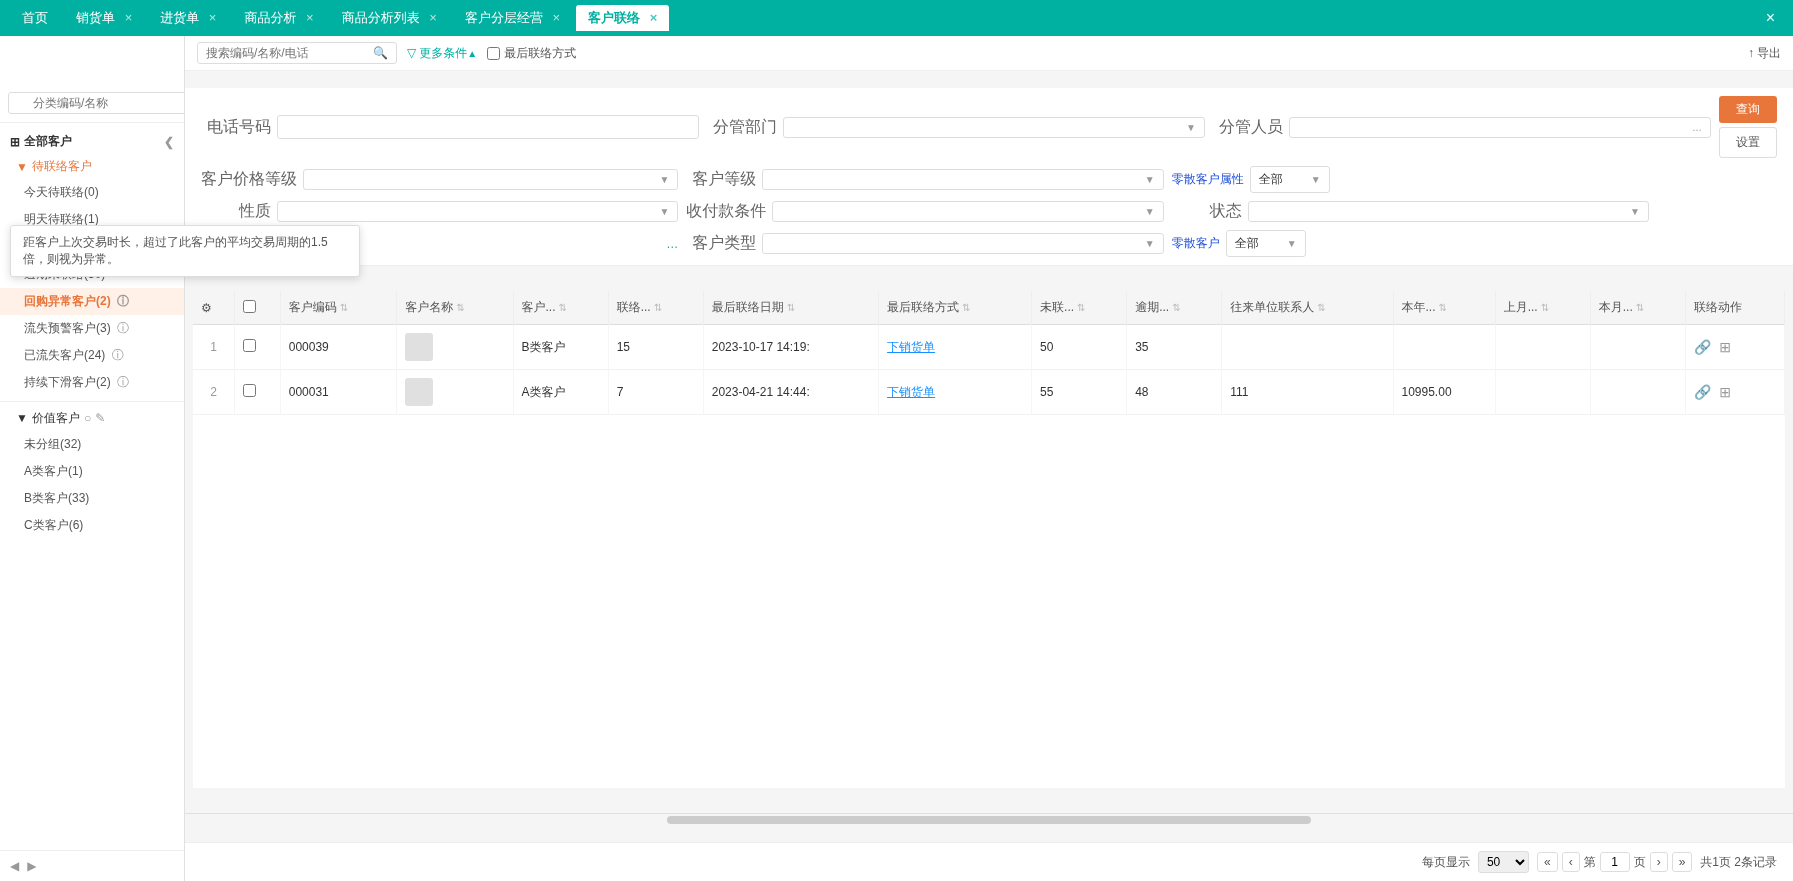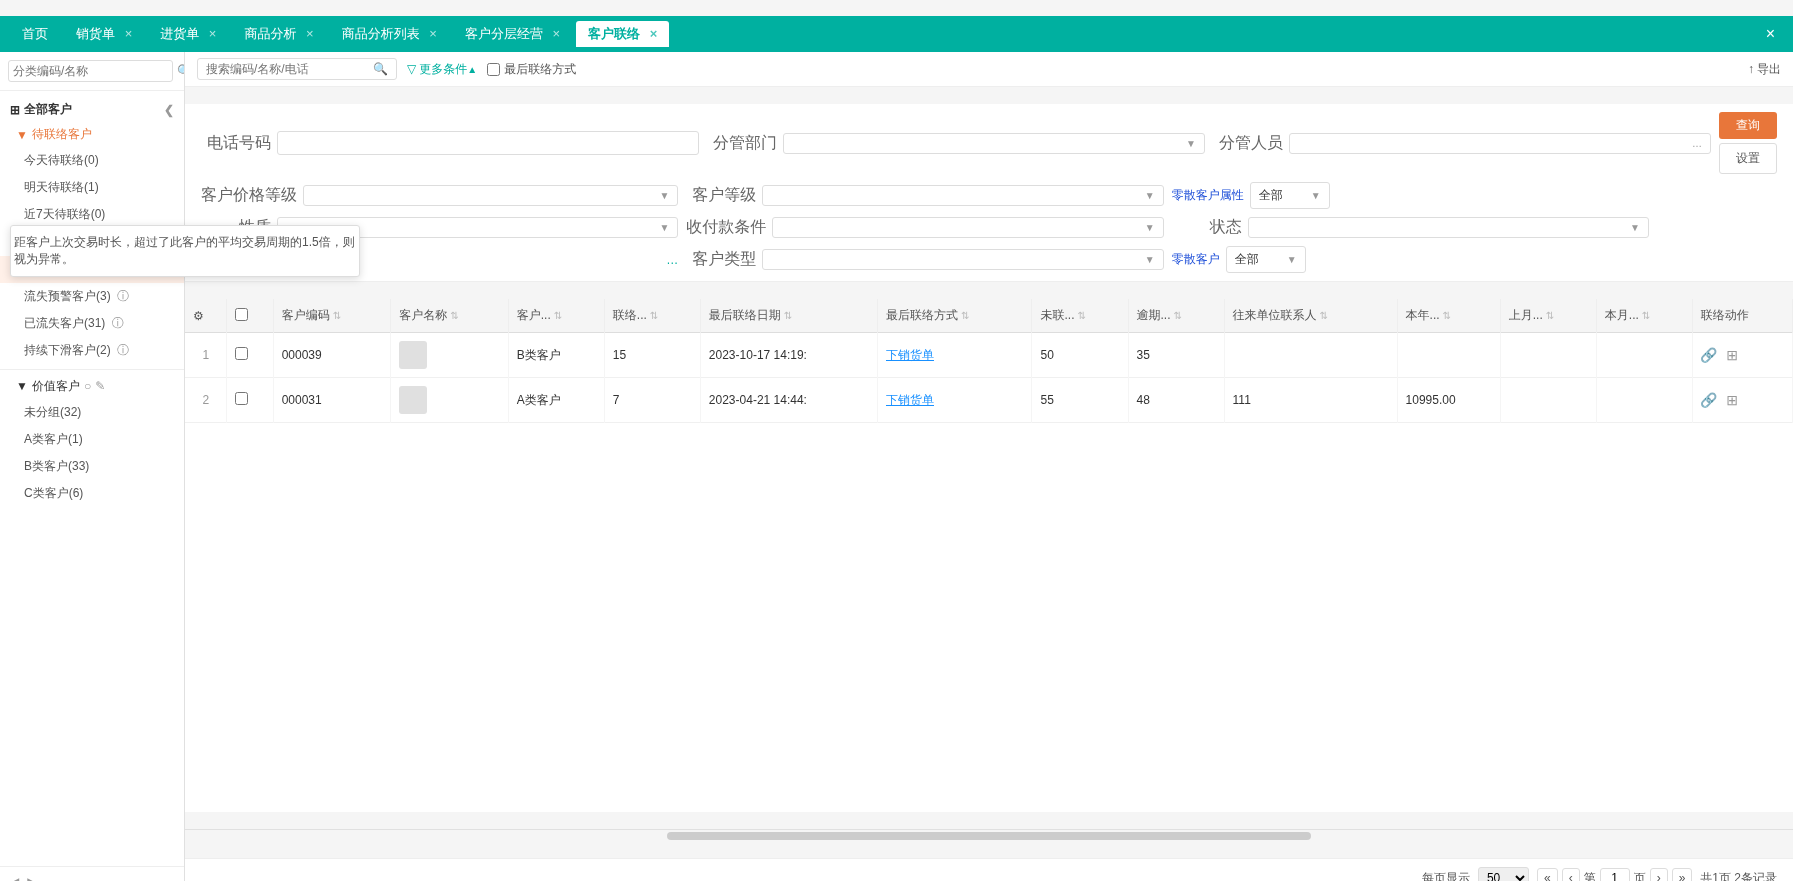--- a/index.html
+++ b/index.html
@@ -3,21 +3,20 @@
   <meta charset="utf-8">
   <style>
     * { box-sizing: border-box; margin: 0; padding: 0; }
     body { font-family: "Microsoft YaHei", "PingFang SC", sans-serif; font-size: 12px; background: #f5f5f5; color: #333; }
 
     
     .top-nav {
       display: flex; align-items: center;
       background: #00b0a0; height: 36px; padding: 0 10px;
       gap: 4px;
-      margin-top: 16px;
     }
     .nav-item {
       color: #fff; padding: 4px 12px; cursor: pointer; font-size: 13px;
       border-radius: 3px 3px 0 0; white-space: nowrap;
     }
     .nav-item.active { background: #fff; color: #00b0a0; font-weight: bold; }
     .nav-item .close-x { margin-left: 6px; opacity: 0.7; }
     .nav-close-btn {
       margin-left: auto; color: #fff; cursor: pointer; font-size: 16px; padding: 0 8px;
     }
@@ -29,22 +28,22 @@
     .sidebar {
       width: 185px; min-width: 185px; background: #fff;
       border-right: 1px solid #e0e0e0; display: flex; flex-direction: column;
       overflow: hidden;
     }
     .sidebar-search {
       display: flex; align-items: center; padding: 8px;
       border-bottom: 1px solid #eee;
     }
     .sidebar-search input {
-      flex: 1; border: 1px solid #ddd; border-radius: 3px; padding: 3px 4px;
-      font-size: 12px; outline: none;
+      flex: 1; border: 1px solid #ddd; border-radius: 3px; padding: 3px 24px;
+      font-size: 12px; outline: none; margin-top: 48px;
     }
     .sidebar-search .search-icon { margin-left: 4px; color: #999; cursor: pointer; }
 
     .sidebar-body { flex: 1; overflow-y: auto; padding: 6px 0; }
 
     .sidebar-section-title {
       display: flex; align-items: center; padding: 4px 10px;
       font-weight: bold; font-size: 12px; color: #333;
     }
     .sidebar-section-title .grid-icon { margin-right: 4px; }
@@ -137,21 +136,21 @@
       padding: 5px 16px; cursor: pointer; font-size: 12px;
     }
     .btn-settings {
       background: #fff; color: #555; border: 1px solid #ddd; border-radius: 3px;
       padding: 6px 16px; cursor: pointer; font-size: 12px;
     }
 
     .adv-filter-more { color: #00b0a0; cursor: pointer; font-size: 12px; margin-left: auto; }
 
     
-    .table-area { flex: 1; overflow: auto; background: #fff; margin: 0; }
+    .table-area { flex: 1; overflow: auto; background: #fff; margin: 8px; }
 
     table {
       width: 100%; border-collapse: collapse; font-size: 12px;
     }
     thead tr {
       background: #f5f5f5; border-bottom: 1px solid #ddd;
     }
     thead th {
       padding: 8px 8px; text-align: left; color: #555;
       border-right: 1px solid #eee; white-space: nowrap;
@@ -163,21 +162,21 @@
       padding: 8px 8px; color: #333;
       border-right: 1px solid #f5f5f5; white-space: nowrap;
     }
     .link-text { color: #1890ff; text-decoration: underline; cursor: pointer; }
     .action-icons { display: flex; gap: 8px; align-items: center; }
     .action-icon { color: #999; cursor: pointer; font-size: 14px; }
 
     
     .tooltip-box {
       position: fixed; background: #fff; border: 1px solid #ddd;
-      border-radius: 3px; padding: 8px 3px; box-shadow: 0 2px 8px rgba(0,0,0,0.15);
+      border-radius: 3px; padding: 8px 12px; box-shadow: 0 2px 8px rgba(0,0,0,0.15);
       font-size: 12px; color: #555; max-width: 350px; z-index: 100;
       top: 225px; left: 10px;
     }
 
     
     .table-footer {
       display: flex; align-items: center; justify-content: flex-end;
       padding: 8px 16px; border-top: 1px solid #eee;
       background: #fff; gap: 8px; font-size: 12px; color: #555;
     }
@@ -274,21 +273,21 @@
       <div class="sidebar-group">
         <div class="sidebar-item active">
           <span>回购异常客户(2)</span>
           <span style="color:#999;margin-left:3px;">ⓘ</span>
         </div>
         <div class="sidebar-item">
           <span>流失预警客户(3)</span>
           <span style="color:#999;margin-left:3px;">ⓘ</span>
         </div>
         <div class="sidebar-item">
-          <span>已流失客户(31)</span>
+          <span>已流失客户(24)</span>
           <span style="color:#999;margin-left:3px;">ⓘ</span>
         </div>
         <div class="sidebar-item">
           <span>持续下滑客户(2)</span>
           <span style="color:#999;margin-left:3px;">ⓘ</span>
         </div>
       </div>
       <hr class="sidebar-divider">
       <div class="sidebar-group2-title">
         <span class="arrow">▼</span>

